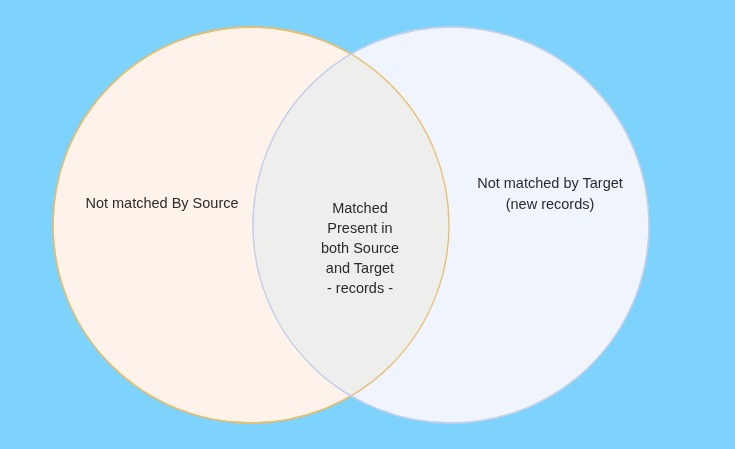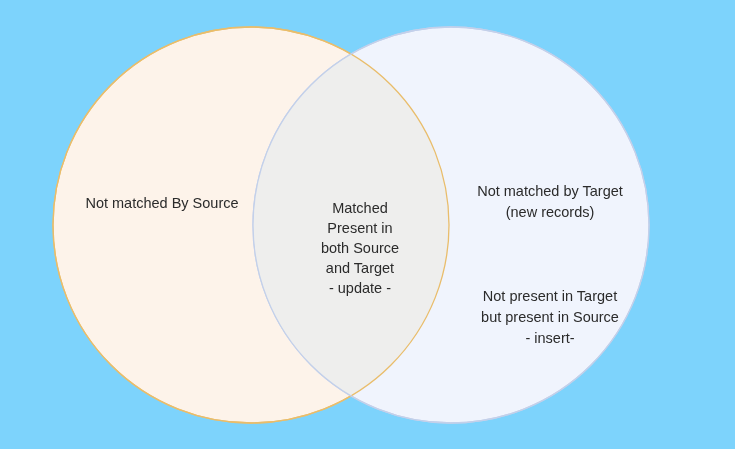--- a/index.html
+++ b/index.html
@@ -54,21 +54,21 @@
 
   .label-center {
     left: 300px;
     top: 178px;
     width: 120px;
     line-height: 20px;
   }
 
   .label-right {
     left: 448px;
-    top: 160px;
+    top: 152px;
     width: 204px;
   }
 
   .label-para {
     margin: 0;
   }
 
   .label-gap {
     height: 21px;
   }
@@ -103,26 +103,23 @@
     <div class="label-block label-left">
       <p class="label-para">Not matched By Source</p>
       <div class="label-gap"></div>
     </div>
 
     <div class="label-block label-center">
       <p class="label-para">Matched
 Present in
 both Source
 and Target
-- update -</p>
+- records -</p>
     </div>
 
     <div class="label-block label-right">
       <p class="label-para">Not matched by Target
 (new records)</p>
       <div class="label-gap"></div>
-      <p class="label-para">Not present in Target
-but present in Source
-- insert-</p>
     </div>
 
   </div>
 </div>
 
 </body></html>

